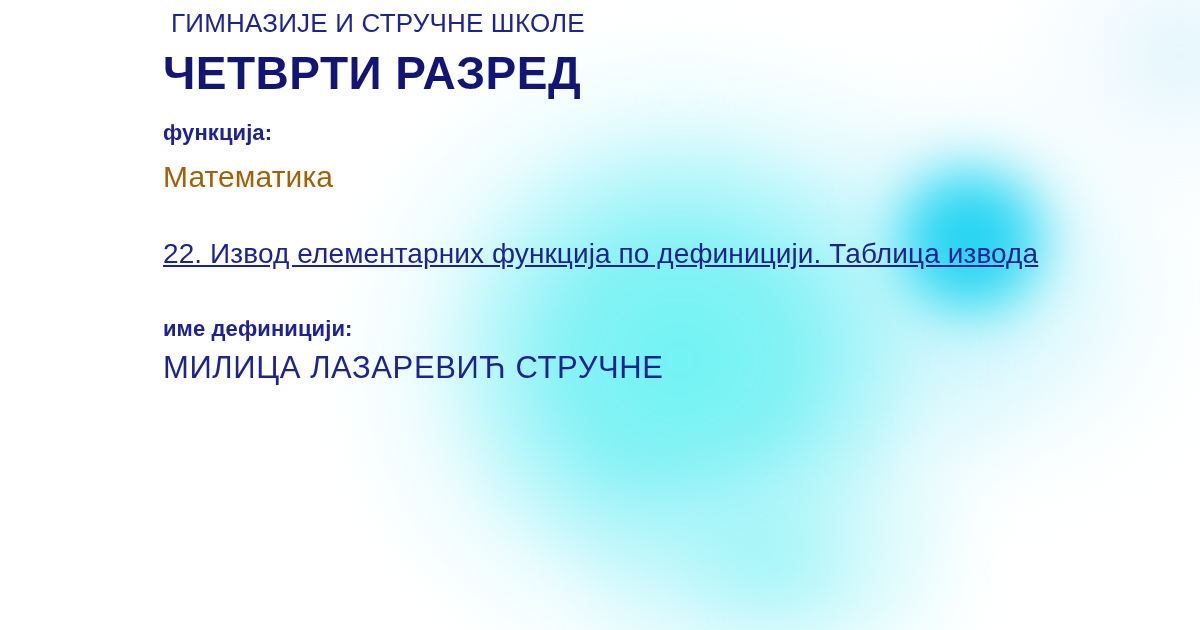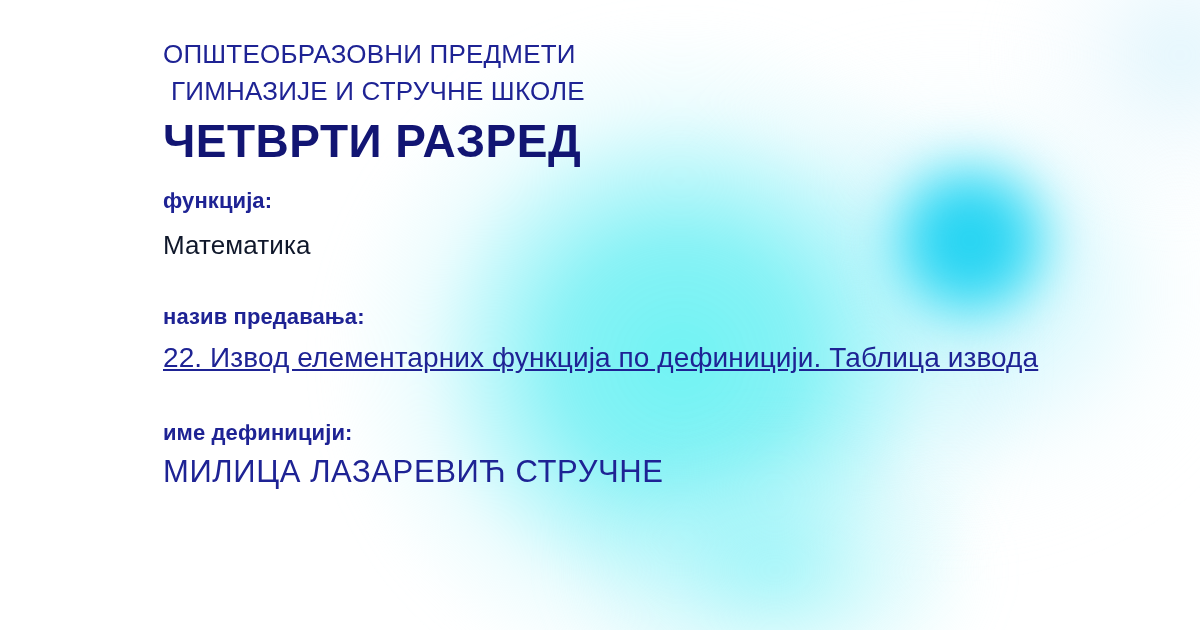--- a/index.html
+++ b/index.html
@@ -146,22 +146,22 @@
     color: #1e2394;
     font-size: 22px;
     line-height: 26px;
     font-weight: 600;
     letter-spacing: 0.1px;
     margin: 0;
     white-space: nowrap;
   }
 
   .field-value {
-    color: #0f172a;
-    font-size: 26px;
+    color: #a16207;
+    font-size: 30px;
     line-height: 38px;
     font-weight: 400;
     letter-spacing: 0.1px;
     margin: 0;
     white-space: nowrap;
   }
 
   .field-value-lecture {
     color: #1e2394;
     font-size: 28px;
@@ -199,32 +199,30 @@
     <div class="blob blob-corner"></div>
     <div class="blob blob-halo"></div>
     <div class="blob blob-main"></div>
     <div class="blob blob-tail"></div>
     <div class="blob blob-accent"></div>
   </div>
 
   <div class="content">
 
     <div>
-      <p class="eyebrow">ОПШТЕОБРАЗОВНИ ПРЕДМЕТИ</p>
       <p class="eyebrow-line-2">ГИМНАЗИЈЕ И СТРУЧНЕ ШКОЛЕ</p>
       <h1 class="grade">ЧЕТВРТИ РАЗРЕД</h1>
     </div>
 
     <div class="group-subject">
       <p class="field-label">функција:</p>
       <p class="field-value">Математика</p>
     </div>
 
     <div class="group-lecture">
-      <p class="field-label">назив предавања:</p>
       <p class="field-value-lecture">22. Извод елементарних функција по дефиницији. Таблица извода</p>
     </div>
 
     <div class="group-lecturer">
       <p class="field-label">име дефиницији:</p>
       <p class="field-value-name">МИЛИЦА ЛАЗАРЕВИЋ СТРУЧНЕ</p>
     </div>
 
   </div>
 </div>

